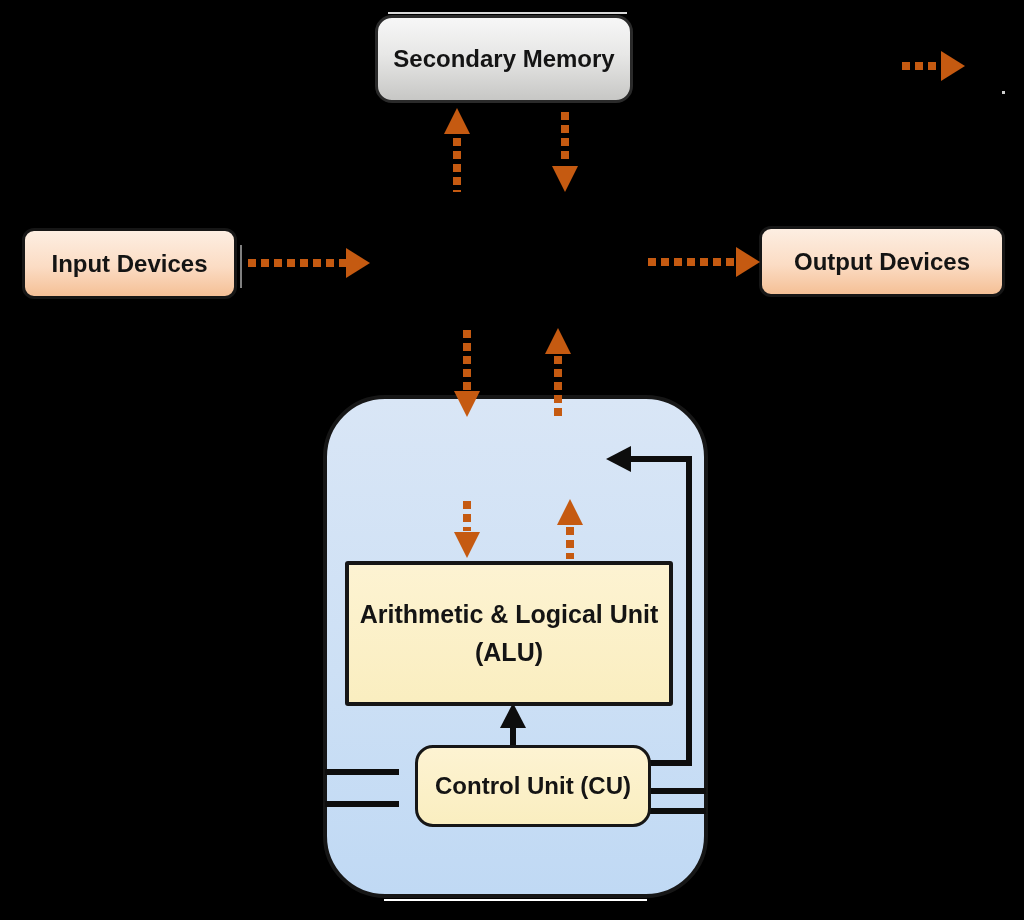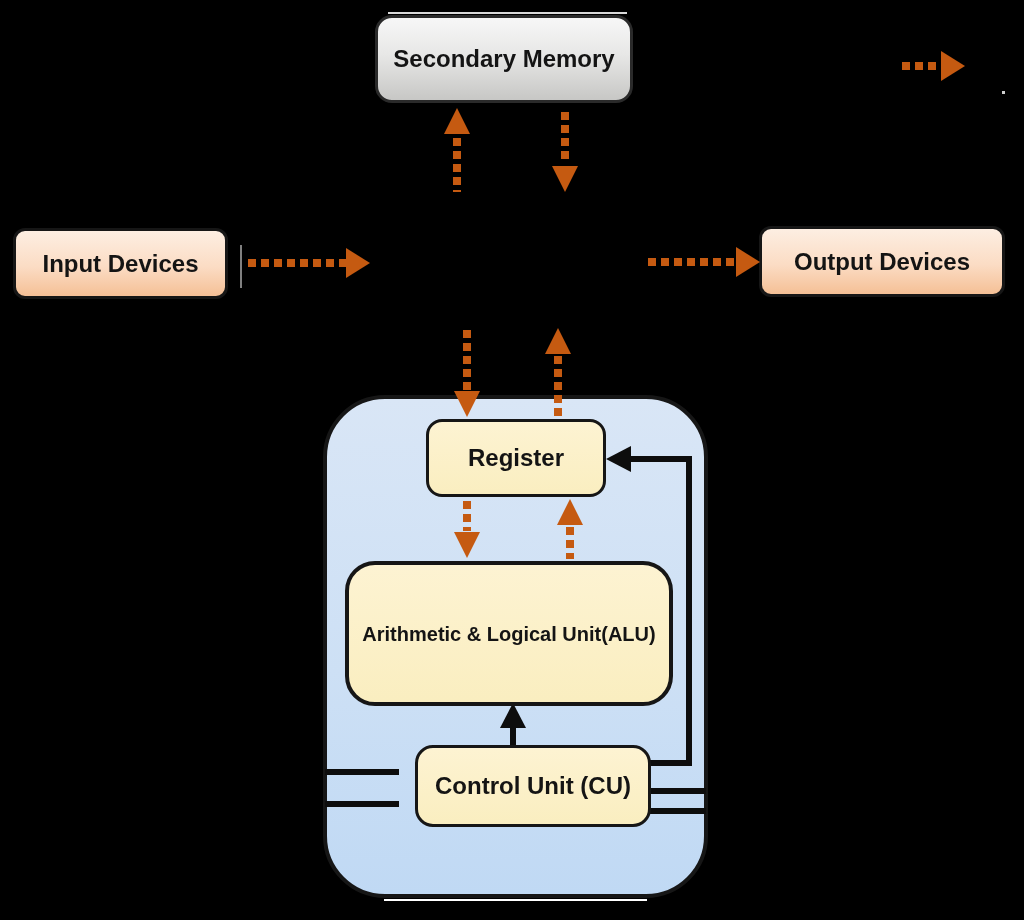--- a/index.html
+++ b/index.html
@@ -17,42 +17,42 @@
   .secondary{
     left:375px;top:15px;width:258px;height:88px;border-radius:17px;font-size:24px;
     background:linear-gradient(180deg,var(--gray-top,#f7f7f7) 0%,#e7e7e6 45%,var(--gray-bottom,#c7c7c5) 100%);
     border-color:#2a2a2a;
   }
   .main{
     left:372px;top:198px;width:268px;height:125px;border-radius:22px;font-size:26px;
     background:linear-gradient(160deg,var(--green-top,#f0f8ec) 0%,#e4f1da 50%,var(--green-bottom,#d7ebca) 100%);
   }
   .input{
-    left:13px;top:228px;width:215px;height:71px;border-radius:12px;font-size:24px;
+    left:22px;top:228px;width:215px;height:71px;border-radius:12px;font-size:24px;
     background:linear-gradient(180deg,var(--peach-top,#fdeee2) 0%,#fbdcc4 55%,var(--peach-bottom,#f5c096) 100%);
   }
   .output{
     left:759px;top:226px;width:246px;height:71px;border-radius:12px;font-size:24px;
     background:linear-gradient(180deg,var(--peach-top,#fdeee2) 0%,#fbdcc4 55%,var(--peach-bottom,#f5c096) 100%);
   }
   .cpu{
     left:323px;top:395px;width:385px;height:503px;border-radius:62px;border-width:4px;
     background:linear-gradient(180deg,var(--blue-top,#d9e6f6) 0%,#cde0f5 55%,var(--blue-bottom,#c0d9f4) 100%);
     display:block;
   }
   .cpu-label{
     position:absolute;left:323px;top:856px;width:385px;text-align:center;
     font-weight:bold;font-size:19px;color:#141414;
   }
   .yellow{
     background:linear-gradient(180deg,var(--yellow-top,#fdf3d2),var(--yellow-bottom,#faeec0));
   }
   .register{left:426px;top:419px;width:180px;height:78px;border-radius:16px;font-size:24px;}
-  .alu{left:345px;top:561px;width:328px;height:145px;border-radius:30px;border-width:4px;
-       font-size:20px;flex-direction:row;line-height:1.5;}
+  .alu{left:345px;top:561px;width:328px;height:145px;border-radius:3px;border-width:4px;
+       font-size:25px;flex-direction:column;line-height:1.5;}
   .cu{left:415px;top:745px;width:236px;height:82px;border-radius:18px;font-size:24px;}
 
   
   .dash-h{position:absolute;height:8px;
     background:repeating-linear-gradient(to right,var(--arrow-orange,#c55a11) 0 8px,transparent 8px 13px);}
   .dash-v{position:absolute;width:8px;
     background:repeating-linear-gradient(to bottom,var(--arrow-orange,#c55a11) 0 8px,transparent 8px 13px);}
   .head{position:absolute;width:0;height:0;}
   .head-right{border-top:15px solid transparent;border-bottom:15px solid transparent;
     border-left:24px solid var(--arrow-orange,#c55a11);}
@@ -127,23 +127,20 @@
 
 
   <div class="node input">
     <span>Input Devices</span>
   </div>
 
   <div class="node output">
     <span>Output Devices</span>
   </div>
 
-  <div class="node yellow register">
-    <span>Register</span>
-  </div>
 
   <div class="node yellow alu">
     <span>Arithmetic &amp; Logical Unit</span>
     <span>(ALU)</span>
   </div>
 
   <div class="node yellow cu">
     <span>Control Unit (CU)</span>
   </div>
 

